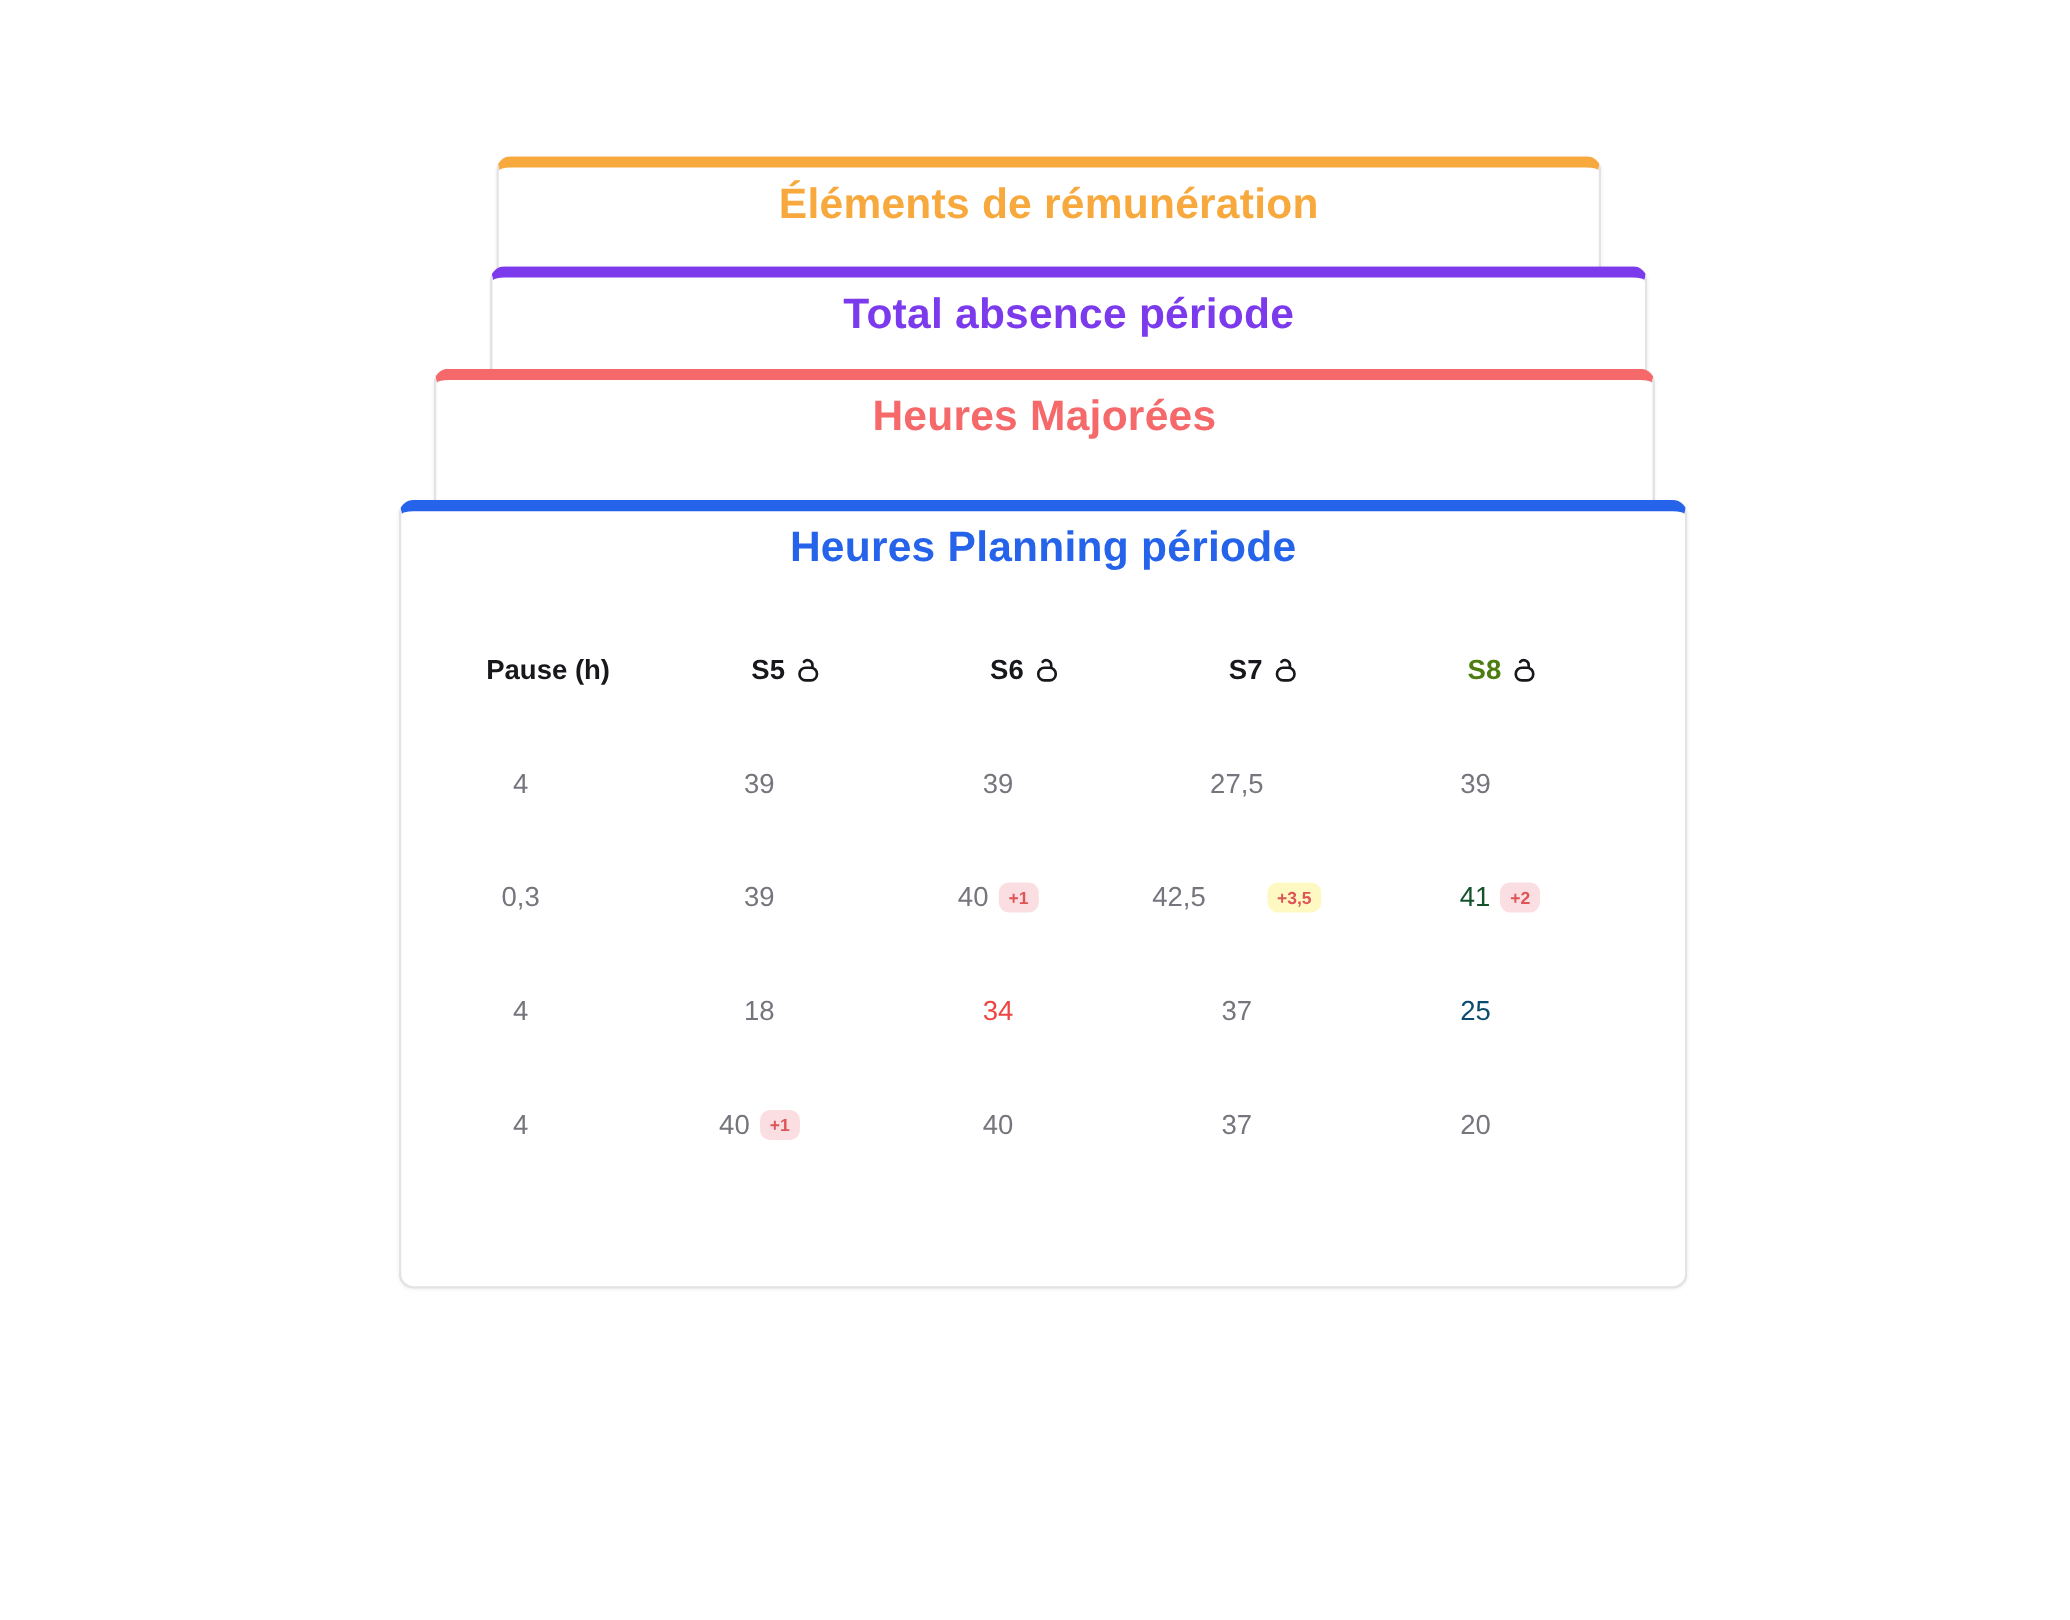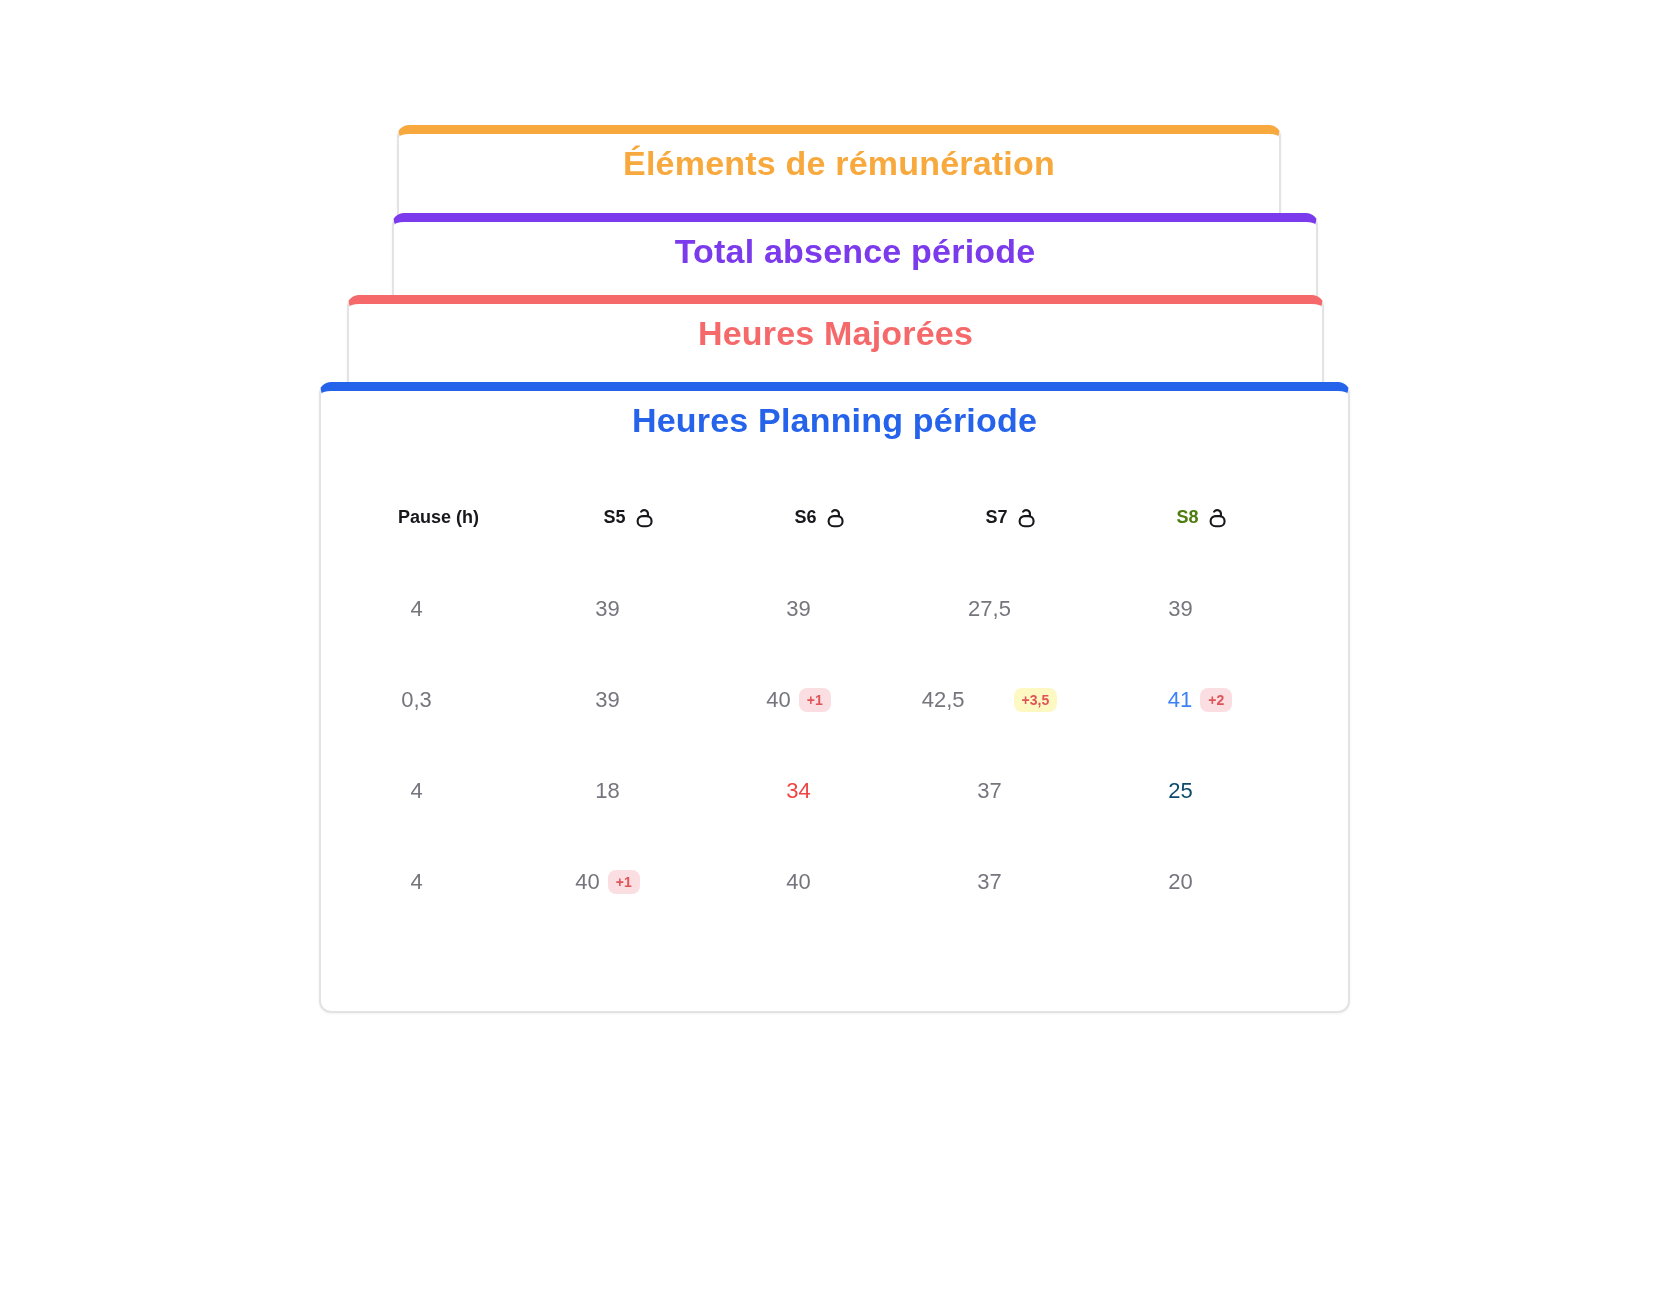--- a/index.html
+++ b/index.html
@@ -13,35 +13,35 @@
     border:2px solid #e3e3e6;border-top-width:9px;border-top-style:solid;
     border-radius:12px;box-shadow:0 1px 3px rgba(0,0,0,.05);
   }
   .card-title{
     margin:0;padding-top:14px;text-align:center;
     font-size:34px;font-weight:700;line-height:30px;letter-spacing:.2px;
   }
   #card-0{left:397px;top:125px;width:884px;height:140px;z-index:1;}
   #card-1{left:392px;top:213px;width:926px;height:140px;z-index:2;}
   #card-2{left:347px;top:295px;width:977px;height:140px;z-index:3;}
-  #card-3{left:319px;top:382px;width:1031px;height:631px;z-index:4;}
+  #card-3{left:319px;top:400px;width:1031px;height:631px;z-index:4;}
 
   .planning-table{
     margin-top:37px;padding-right:72px;
     display:grid;grid-auto-rows:91px;
   }
   .t-row{
     display:grid;grid-template-columns:repeat(5,1fr);align-items:center;
   }
   .cell{
     display:flex;align-items:center;justify-content:center;gap:8px;
     white-space:nowrap;
   }
   .header-cell{
-    font-weight:700;font-size:18px;color:#17171c;gap:7px;padding-left:44px;
+    font-weight:700;font-size:22px;color:#17171c;gap:7px;padding-left:44px;
   }
   .value{
     font-size:22px;color:#75757d;
   }
   .delta-badge{
     font-size:14px;font-weight:600;line-height:1;
     padding:5px 8px;border-radius:8px;
   }
   .lock-icon-svg{display:inline-block;vertical-align:middle;}
 </style>
@@ -124,21 +124,21 @@
         </div>
         <div class="cell">
           <span class="value" style="color: rgb(117, 117, 125);">40</span>
           <span class="delta-badge" style="background: rgb(251, 222, 226); color: rgb(222, 84, 87);">+1</span>
         </div>
         <div class="cell">
           <span class="value" style="color: rgb(117, 117, 125);">42,5</span>
           <span class="delta-badge" style="background: #fef9c3; color: rgb(222, 84, 87); margin-left: 41px;">+3,5</span>
         </div>
         <div class="cell">
-          <span class="value" style="color: #3b82f6; margin-left: 39px;">41</span>
+          <span class="value" style="color: #14532d; margin-left: 39px;">41</span>
           <span class="delta-badge" style="background: rgb(251, 222, 226); color: rgb(222, 84, 87);">+2</span>
         </div>
       </div>
       <div class="t-row">
         <div class="cell">
           <span class="value" style="color: rgb(117, 117, 125);">4</span>
         </div>
         <div class="cell">
           <span class="value" style="color: rgb(117, 117, 125);">18</span>
         </div>

